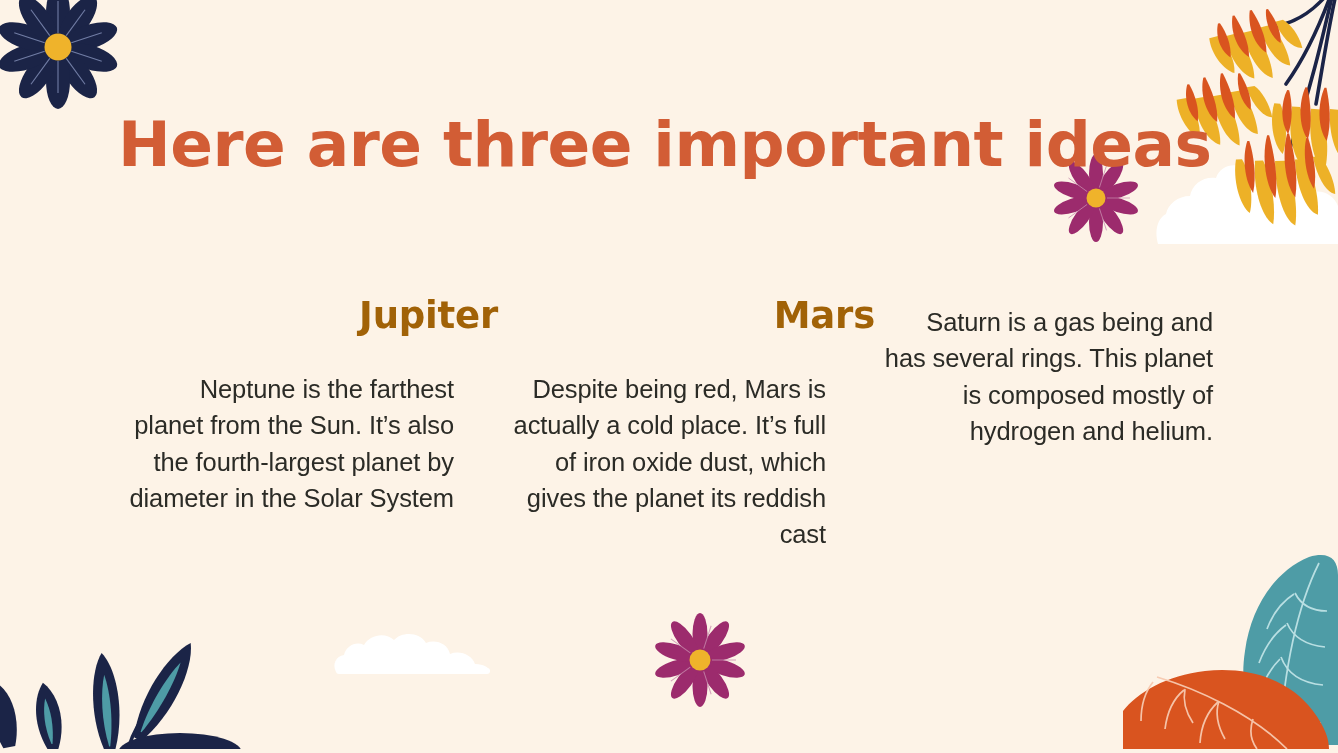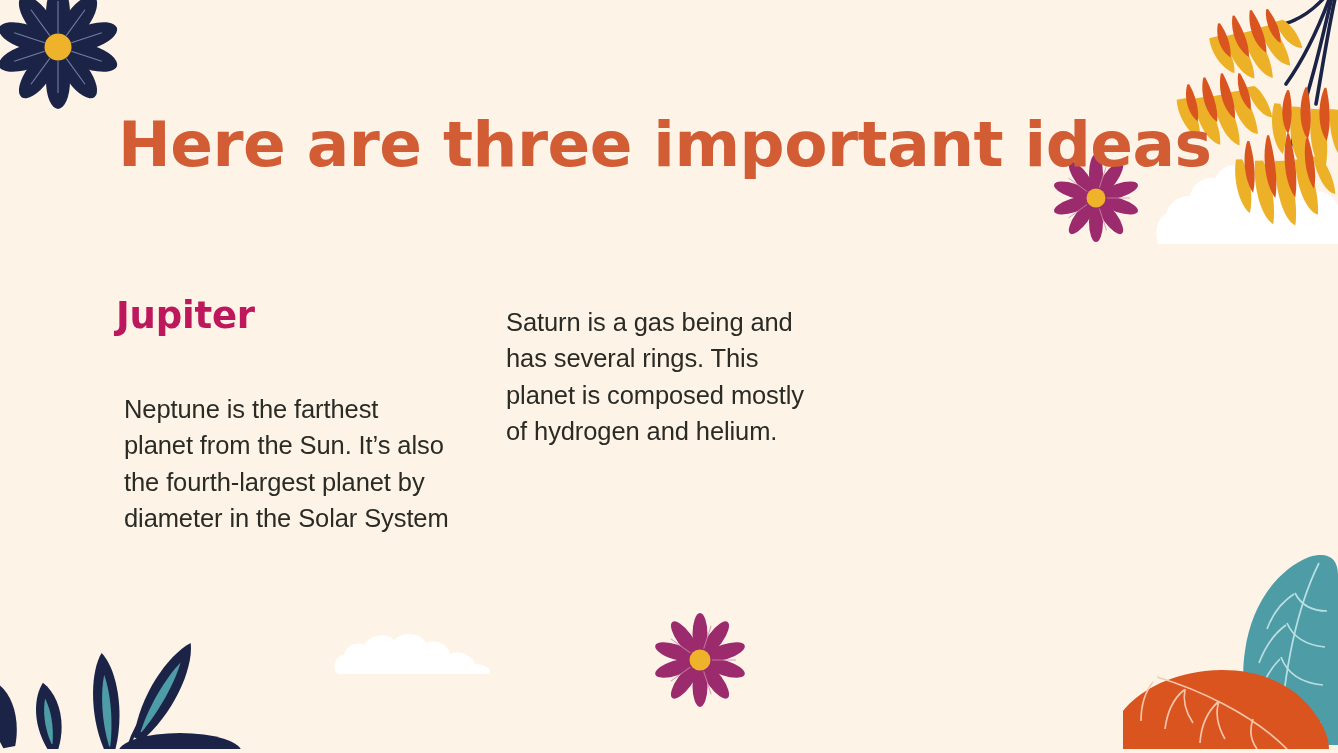--- a/index.html
+++ b/index.html
@@ -1,21 +1,21 @@
 <!DOCTYPE html>
 <html><head>
 <meta charset="utf-8">
 <style>
   html,body{margin:0;padding:0;}
   body{
     width:1338px;height:753px;overflow:hidden;position:relative;
     background:#FDF3E7;
     font-family:"Liberation Sans", sans-serif;
   }
-  .slide{position:absolute;inset:0;overflow:hidden;}
+  .slide{position:absolute;inset:0;overflow:hidden;text-align:right;}
 
   
   .deco{position:absolute;pointer-events:none;}
   .deco-top-left{left:-4px;top:-8px;}
   .deco-top-right{right:0;top:0;}
   .deco-bottom-left{left:0;bottom:0;}
   .deco-bottom-right{right:0;bottom:0;}
   .deco-flower-mid{left:1052px;top:152px;}
   .deco-flower-low{left:652px;top:612px;}
   .deco-cloud-low{left:330px;top:630px;}
@@ -30,21 +30,21 @@
     white-space:nowrap;
   }
   .columns{
     position:absolute;left:116px;top:296px;width:1120px;
     display:flex;flex-direction:row;align-items:flex-start;
   }
   .col{width:382px;flex:0 0 382px;}
   .col:nth-child(2){flex:0 0 377px;width:377px;}
   .col-heading{
     font-size:37px;line-height:1.1;font-weight:700;
-    color:#be185d;margin:0 0 54px 0;letter-spacing:-0.2px;
+    color:#a16207;margin:0 0 34px 0;letter-spacing:-0.2px;
     font-family:"DejaVu Sans", sans-serif;
   }
   .col-body{
     font-size:25.5px;line-height:36.4px;
     color:#2B2B26;margin:8px;max-width:330px;
     font-family:"Liberation Sans", sans-serif;
     letter-spacing:-0.1px;
   }
   .col:nth-child(2) .col-body{max-width:320px;}
   .col:nth-child(3) .col-body{max-width:330px;}
@@ -310,20 +310,24 @@
 
   <h1 class="title">Here are three important ideas</h1>
 
   <div class="columns">
 
     <div class="col">
       <h2 class="col-heading">Jupiter</h2>
       <p class="col-body">Neptune is the farthest planet from the Sun. It’s also the fourth-largest planet by diameter in the Solar System</p>
     </div>
 
+    <div class="col">
+      <h2 class="col-heading">Mars</h2>
+      <p class="col-body">Despite being red, Mars is actually a cold place. It’s full of iron oxide dust, which gives the planet its reddish cast</p>
+    </div>
 
     <div class="col">
       <p class="col-body">Saturn is a gas being and has several rings. This planet is composed mostly of hydrogen and helium.</p>
     </div>
 
   </div>
 
 </div>
 
 </body></html>

